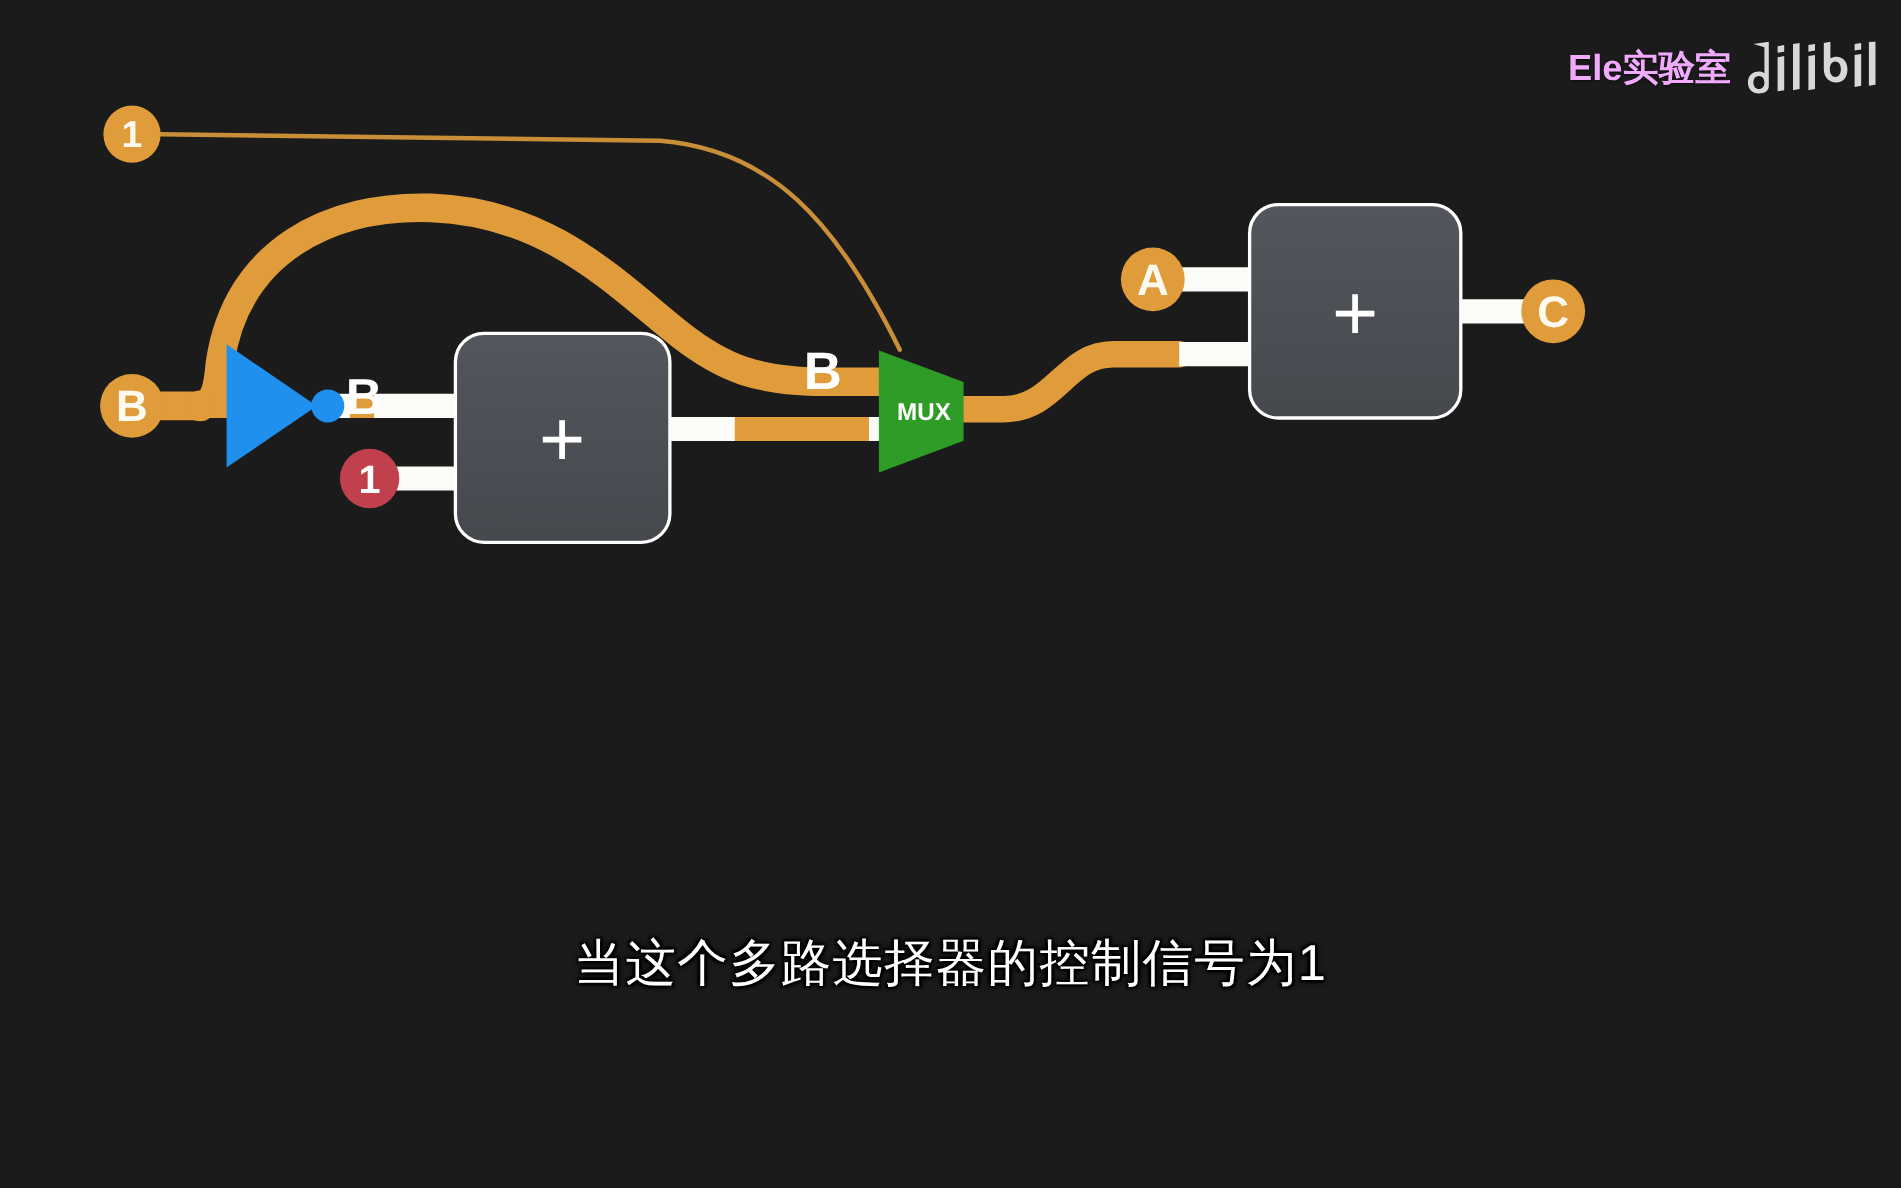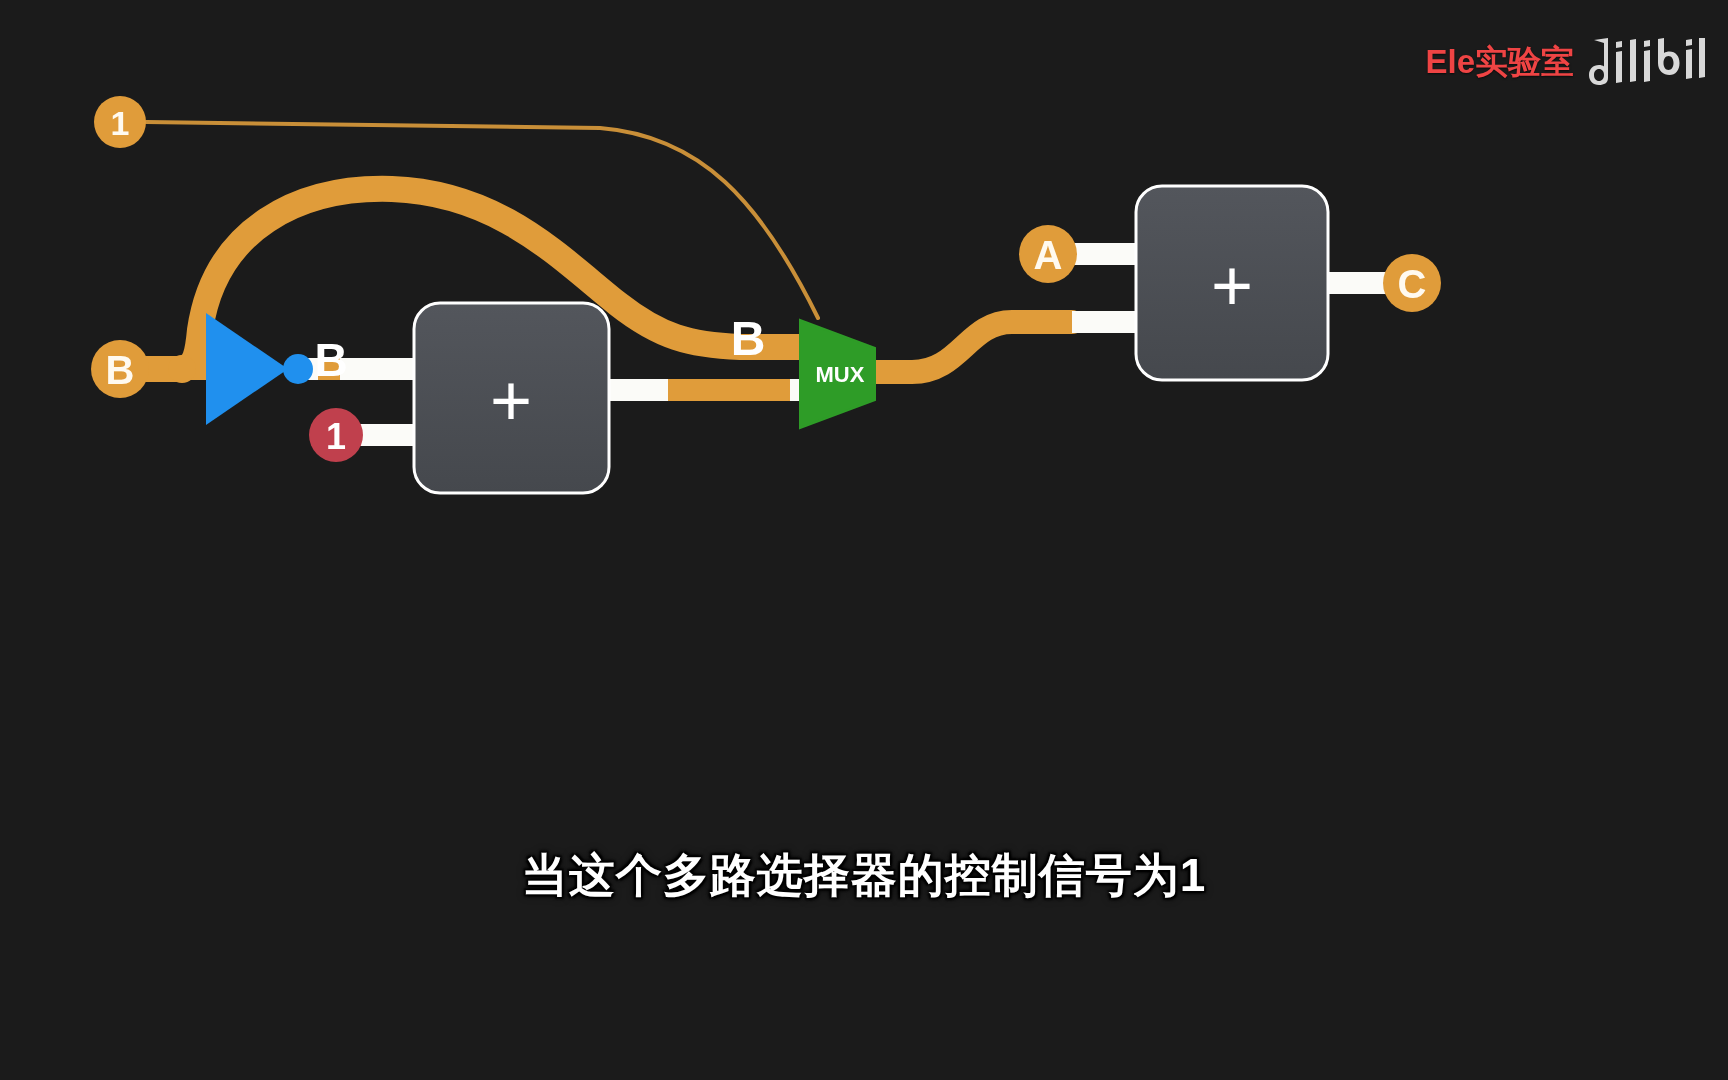--- a/index.html
+++ b/index.html
@@ -27,37 +27,37 @@
     right: 22px;
     top: 38px;
     display: flex;
     align-items: center;
     gap: 14px;
     pointer-events: none;
   }
   #wm-text {
     font-size: 33px;
     font-weight: bold;
-    color: #ef4444;
+    color: #f0abfc;
     letter-spacing: 0px;
     text-shadow: 0 1px 2px rgba(0,0,0,.6);
     white-space: nowrap;
   }
   #wm-logo {
     display: block;
   }
   
   #subtitle {
     position: absolute;
     left: 0;
     top: 845px;
     width: 1728px;
     text-align: center;
     font-size: 46px;
-    font-weight: 700;
+    font-weight: 400;
     color: #ffffff;
     letter-spacing: 1px;
     text-shadow:
       -2px -2px 2px rgba(0,0,0,.95),
        2px -2px 2px rgba(0,0,0,.95),
       -2px  2px 2px rgba(0,0,0,.95),
        2px  2px 2px rgba(0,0,0,.95),
        0 0 8px rgba(0,0,0,.9);
     pointer-events: none;
   }

